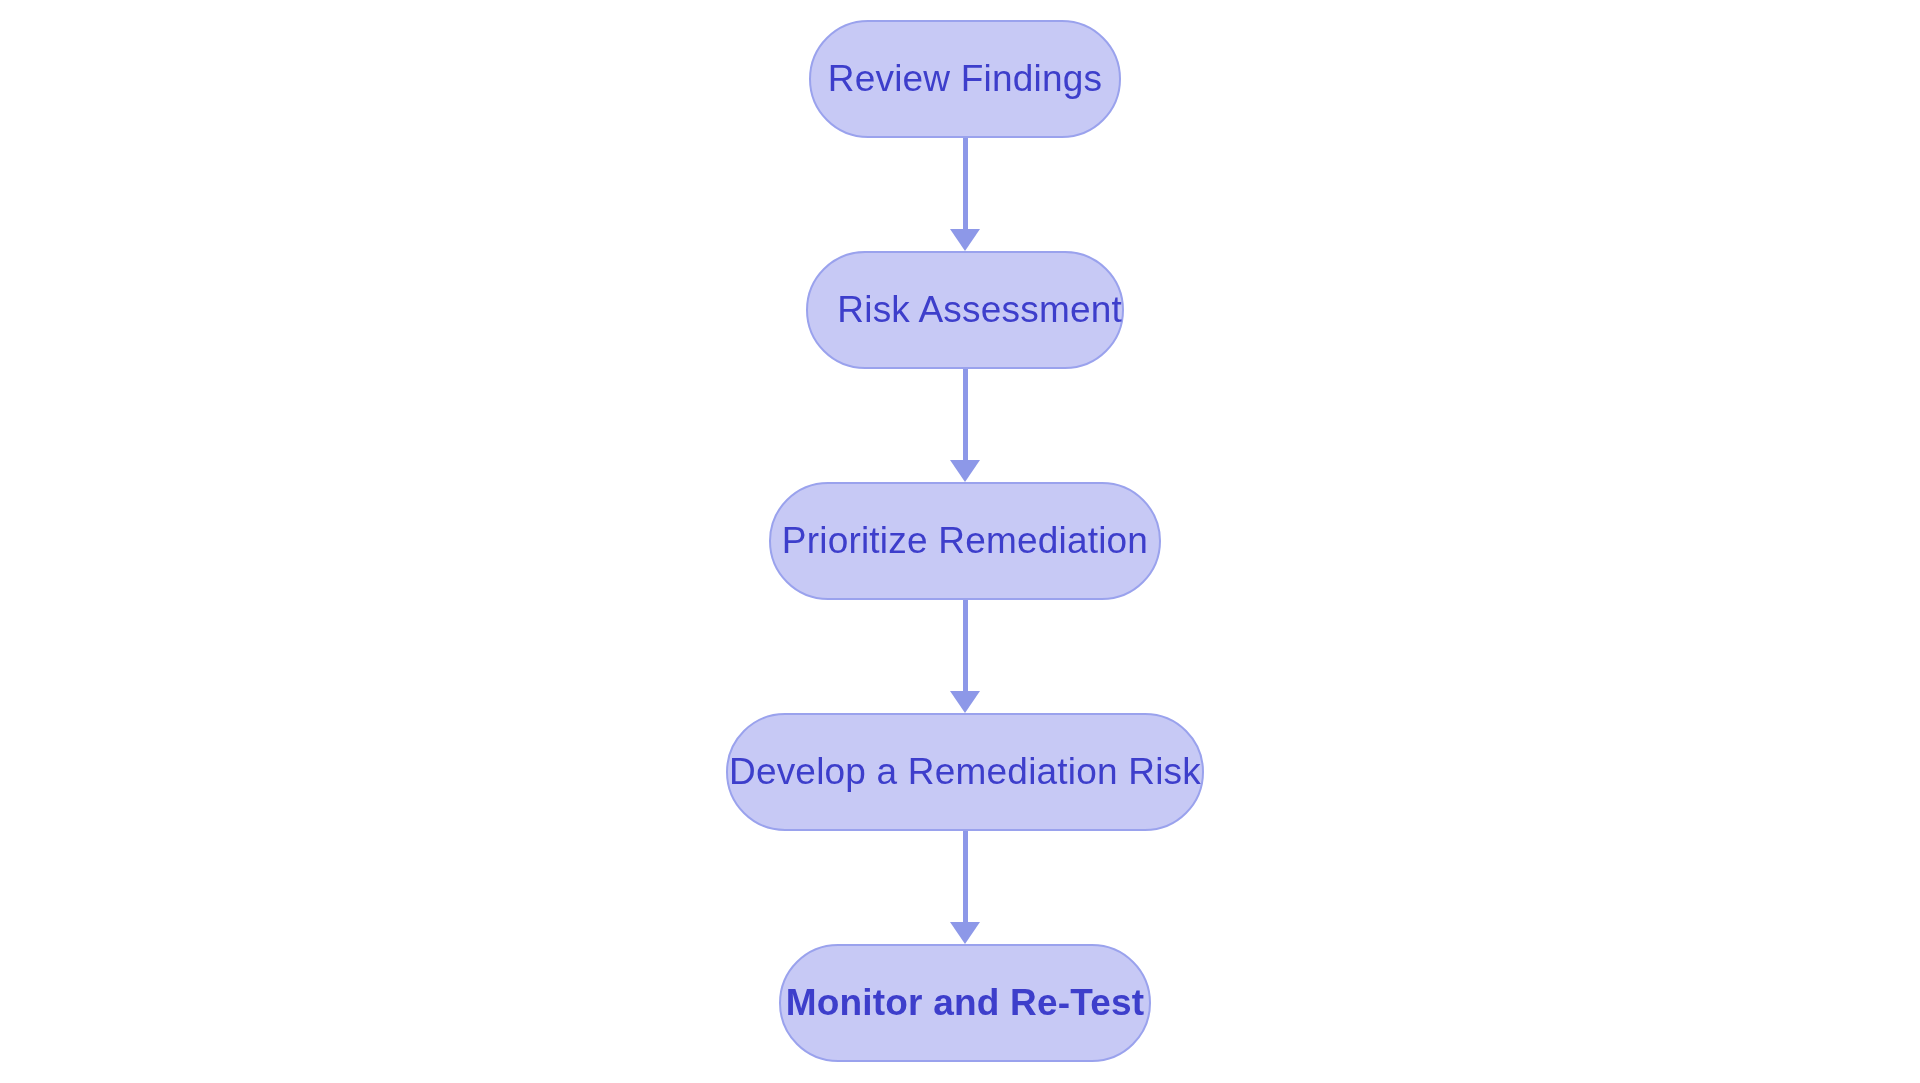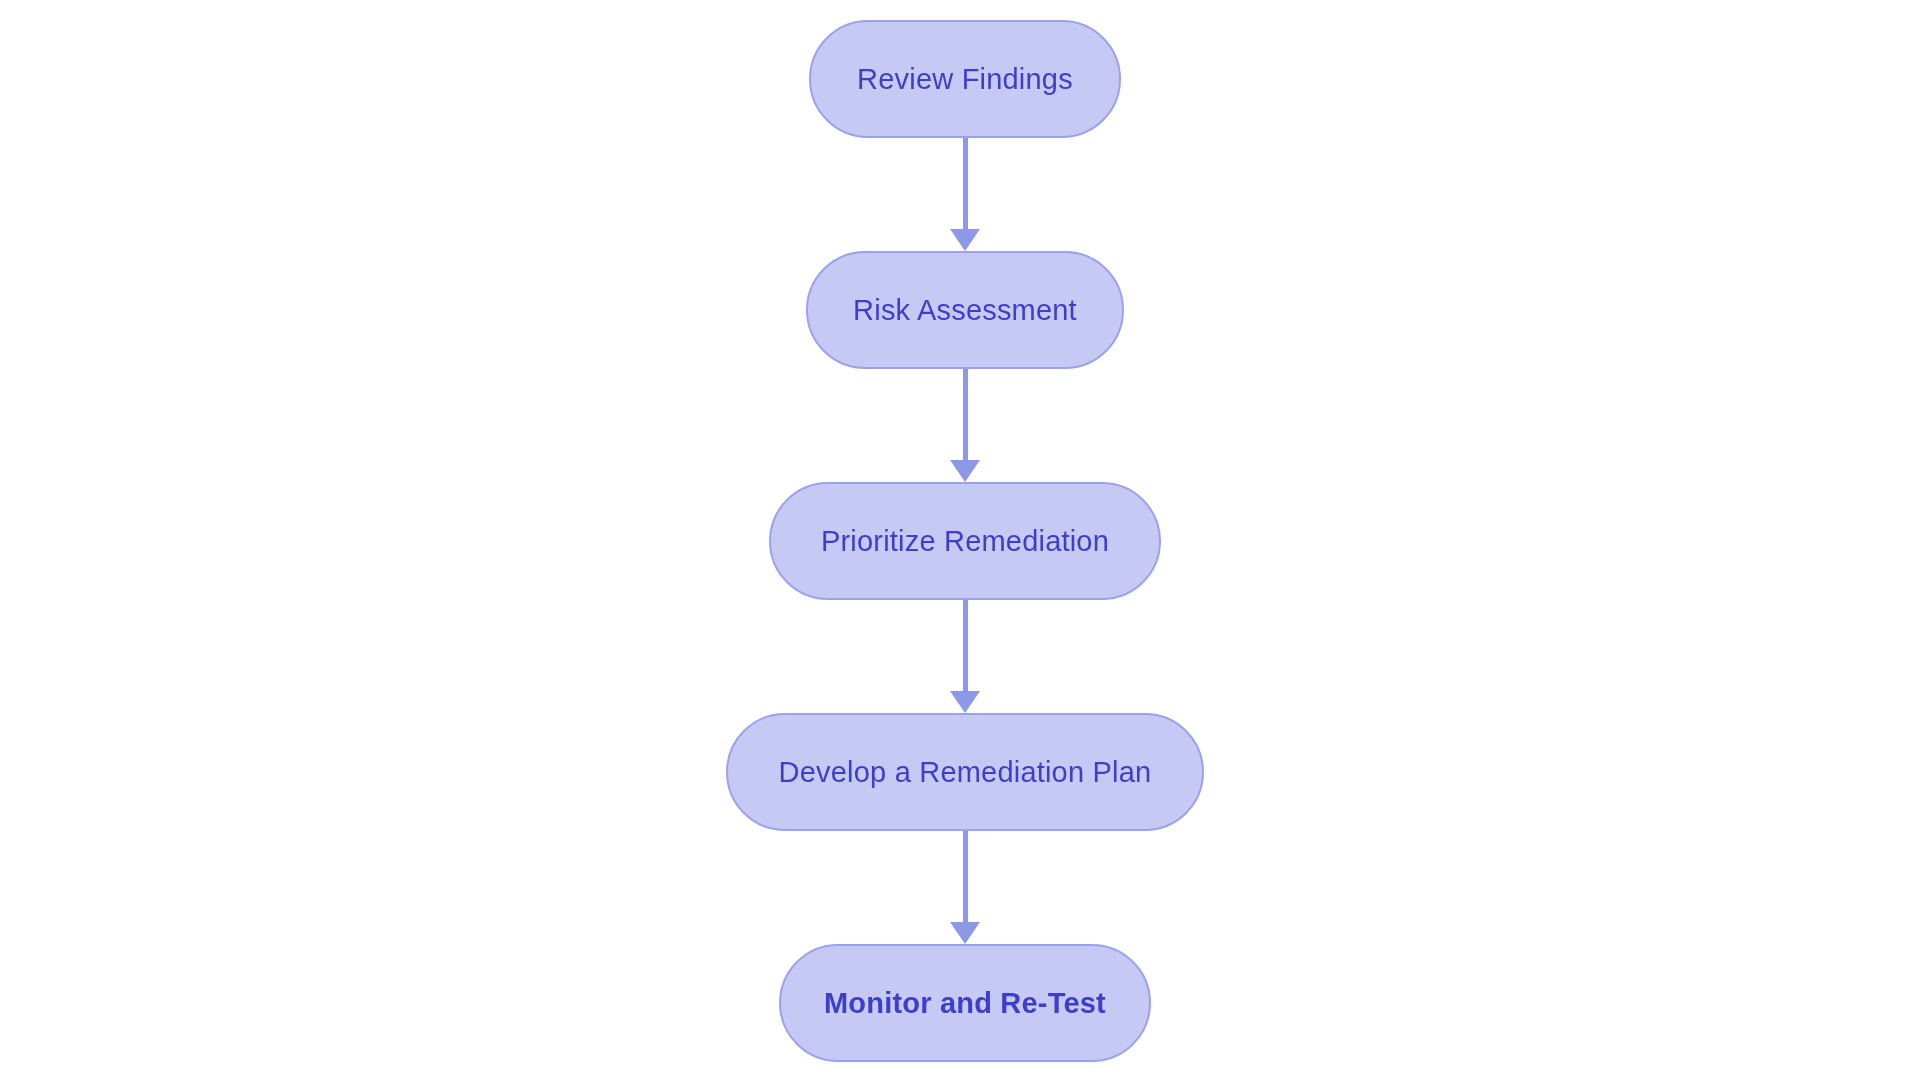--- a/index.html
+++ b/index.html
@@ -28,27 +28,27 @@
   }
   .flow-node {
     height: 118px;
     border-radius: 59px;
     background: #c7c9f5;
     border: 2px solid #9aa2ed;
     display: flex;
     align-items: center;
     justify-content: center;
     color: #3d3ecb;
-    font-size: 29px;
+    font-size: 37px;
     letter-spacing: 0.2px;
     text-align: center;
     flex: 0 0 auto;
   }
   .node-0 { width: 312px; }
-  .node-1 { width: 318px; }
+  .node-1 { width: 318px; justify-content: flex-end; }
   .node-2 { width: 392px; text-align: right; }
   .node-3 { width: 478px; }
   .node-4 { width: 372px; font-weight: bold; }
 
   .flow-arrow {
     height: 113px;
     width: 30px;
     display: flex;
     flex-direction: column;
     align-items: center;
@@ -95,21 +95,21 @@
     <div class="flow-node node-2">
       <span>Prioritize Remediation</span>
     </div>
 
     <div class="flow-arrow">
       <div class="arrow-line"></div>
       <div class="arrow-head"></div>
     </div>
 
     <div class="flow-node node-3">
-      <span>Develop a Remediation Plan</span>
+      <span>Develop a Remediation Risk</span>
     </div>
 
     <div class="flow-arrow">
       <div class="arrow-line"></div>
       <div class="arrow-head"></div>
     </div>
 
     <div class="flow-node node-4">
       <span>Monitor and Re-Test</span>
     </div>

